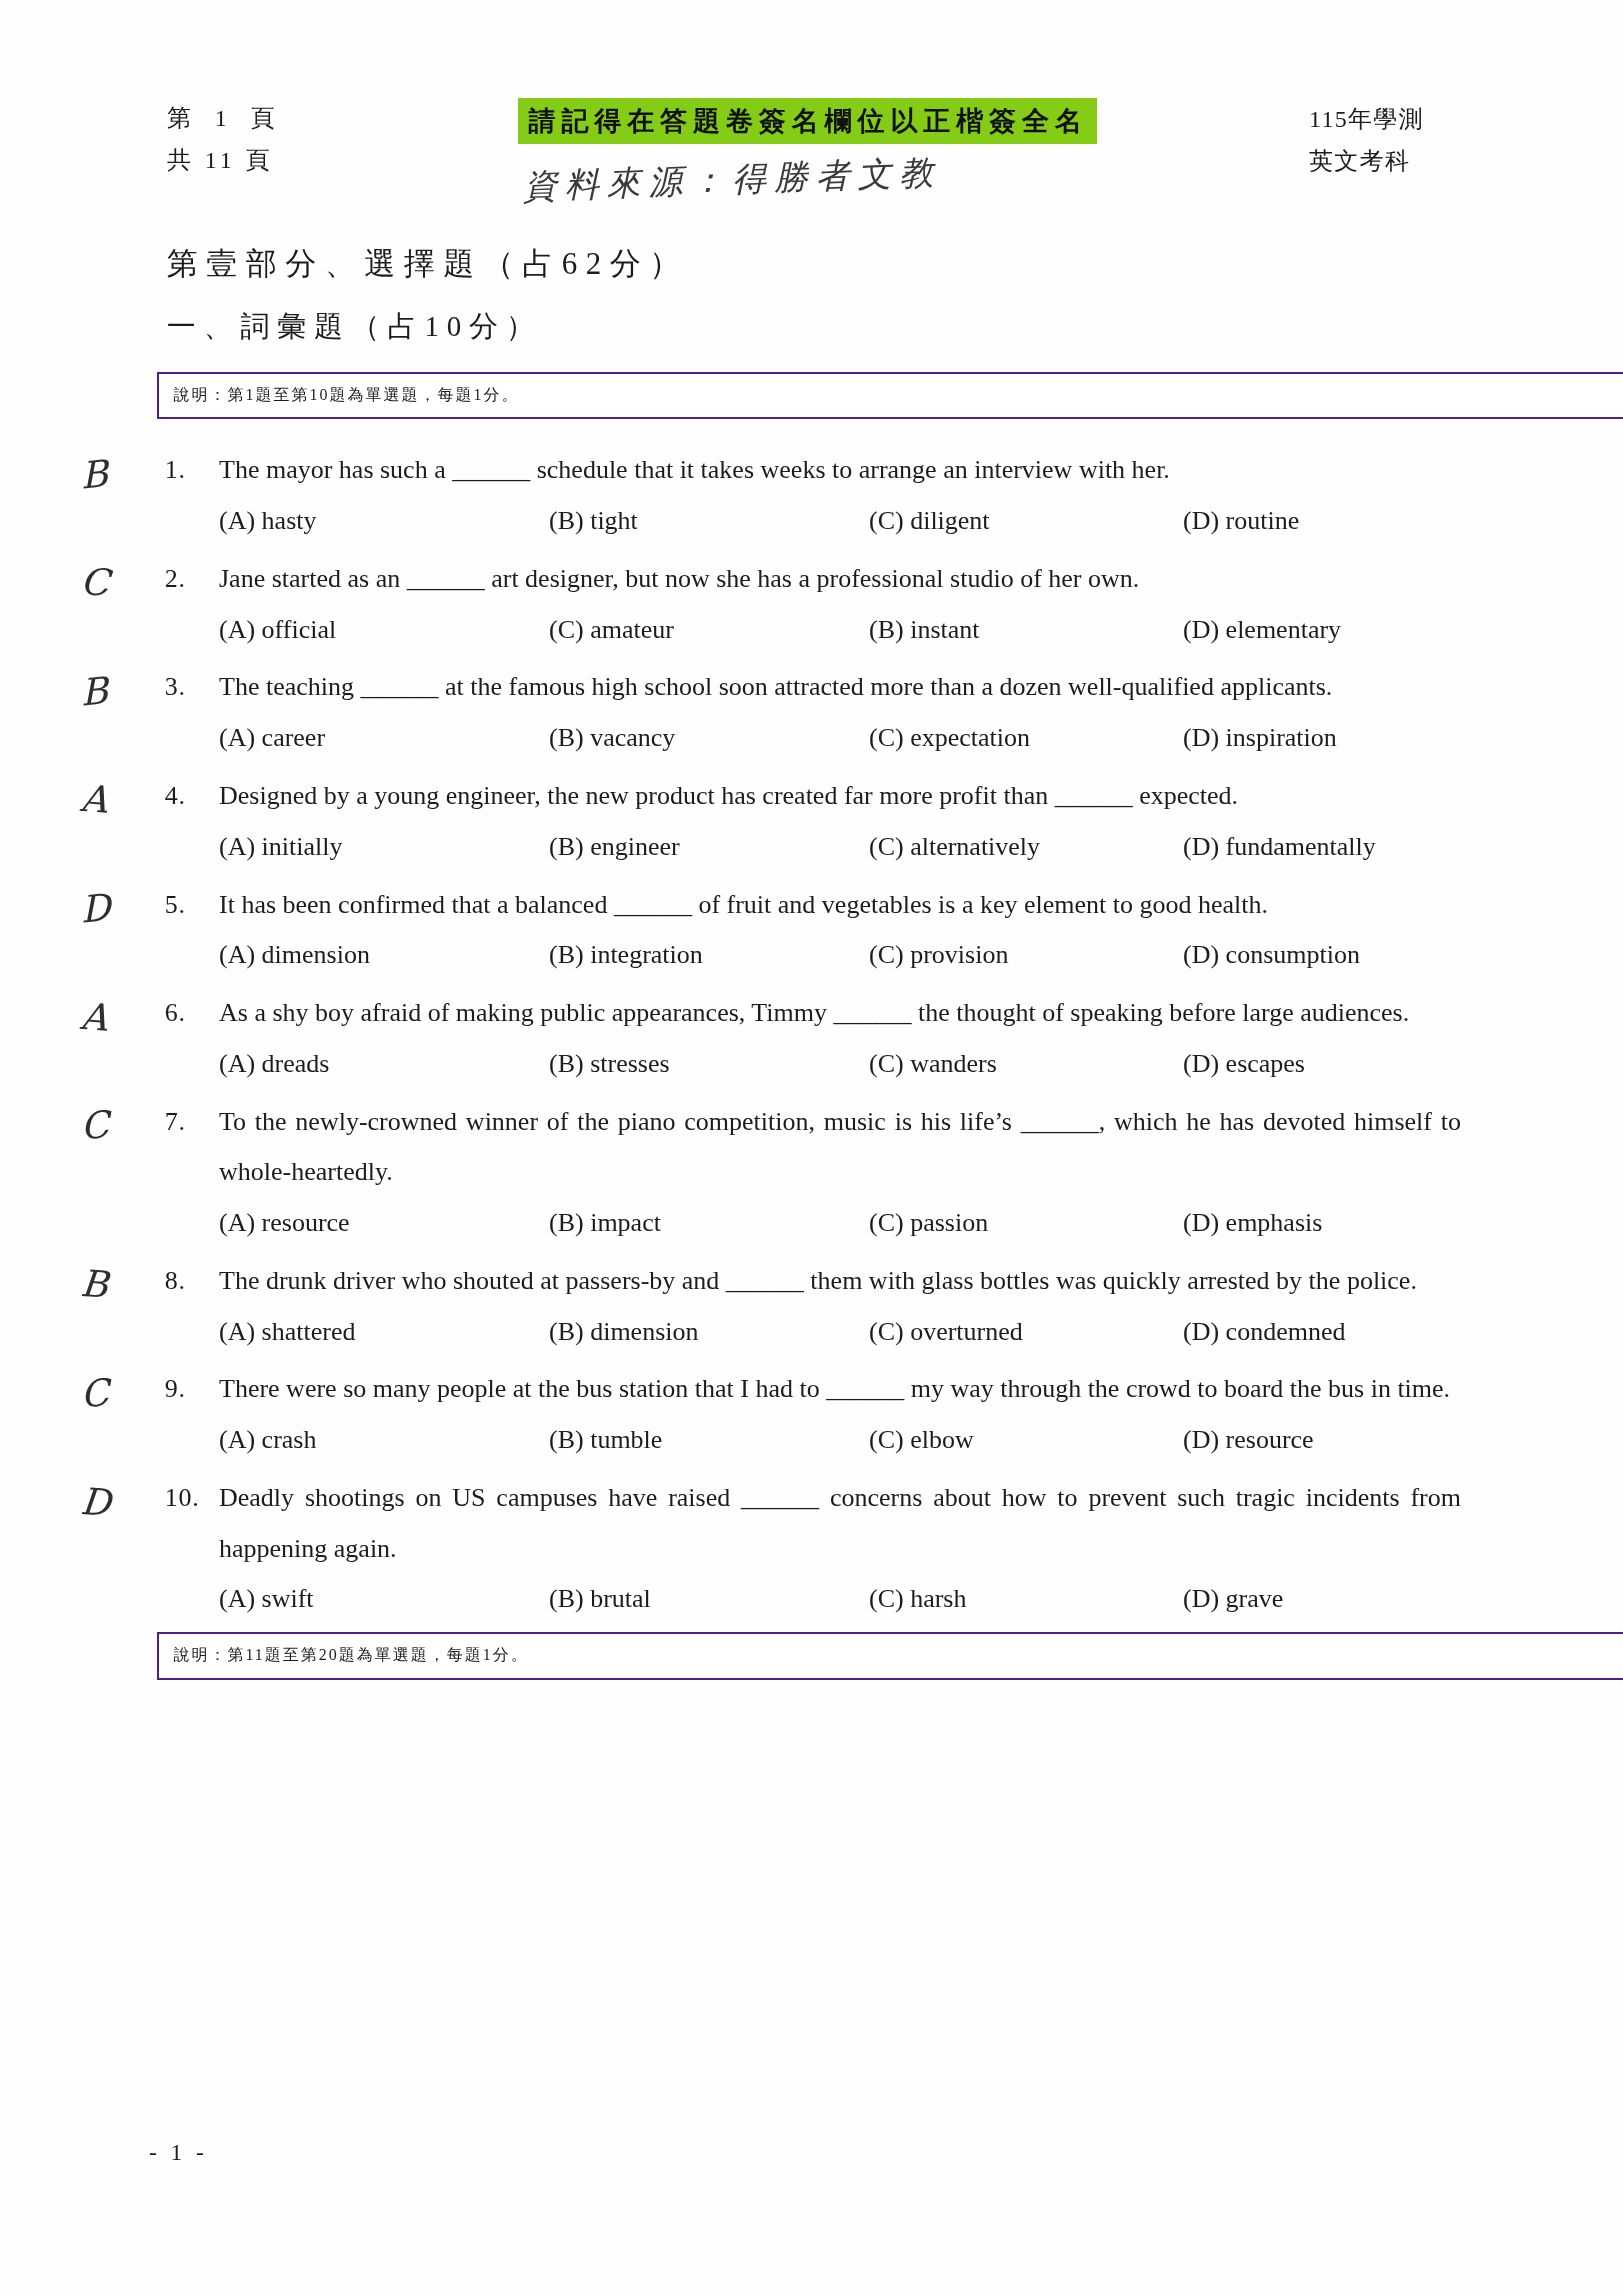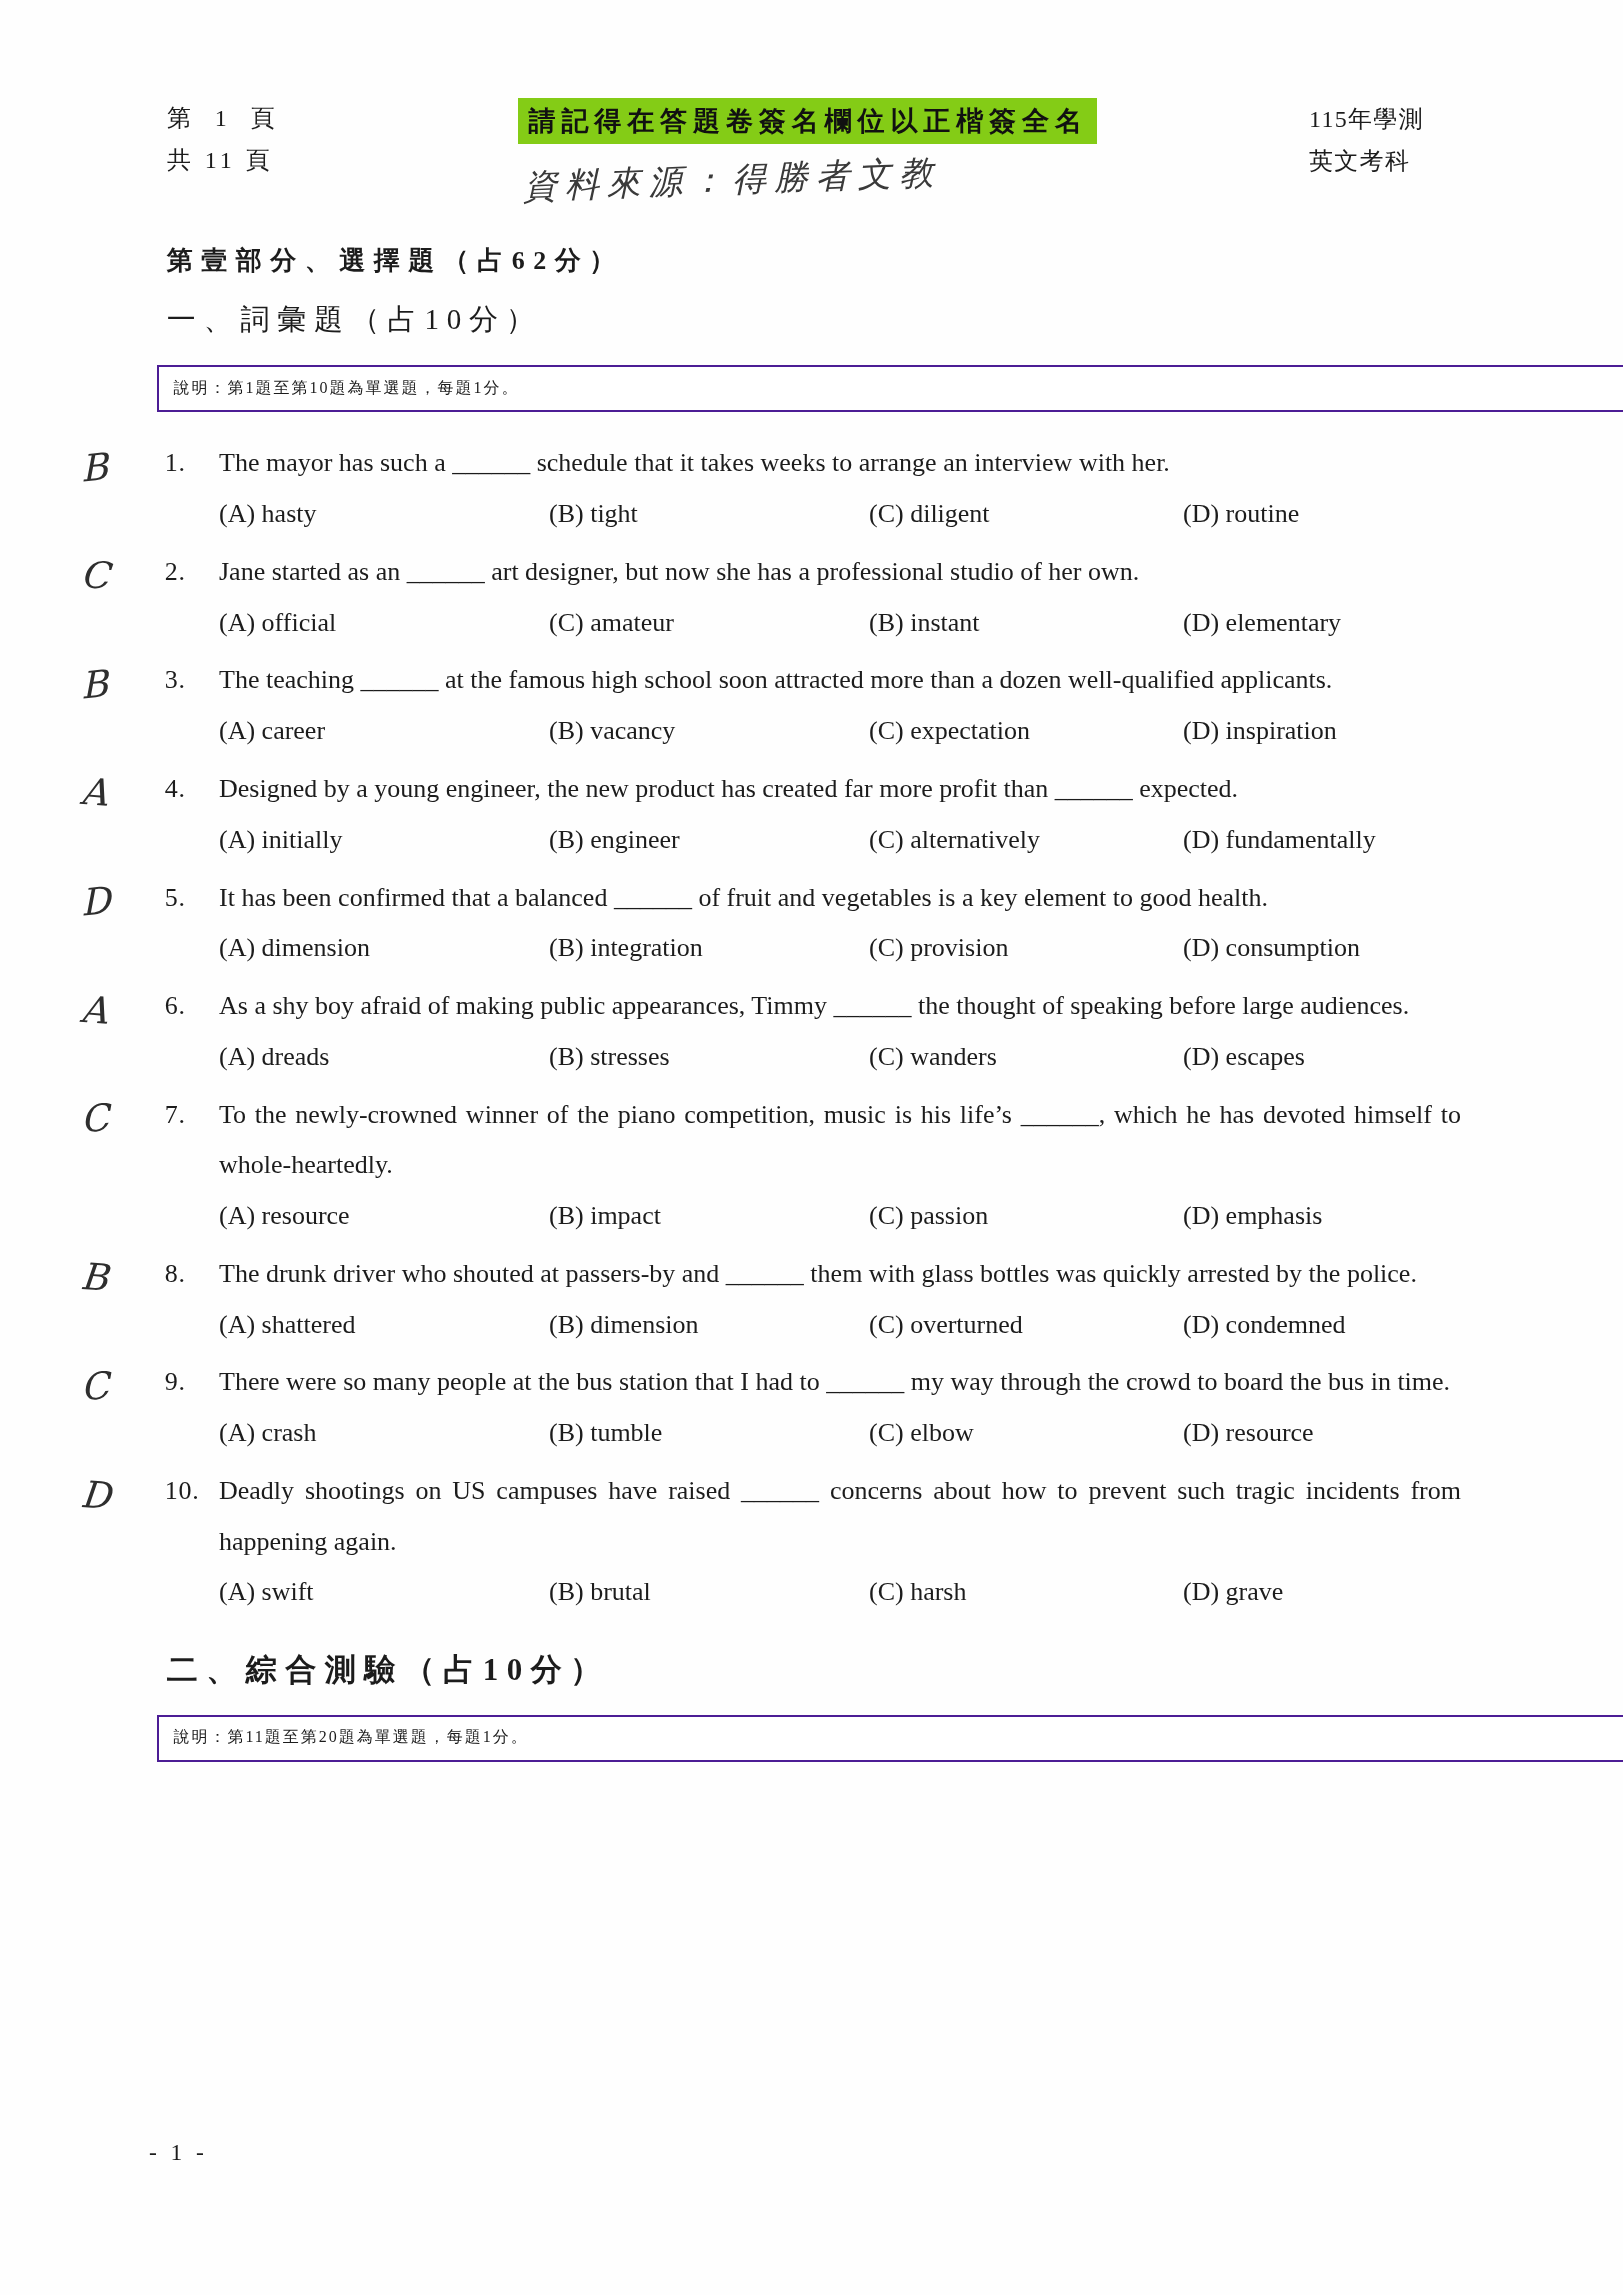--- a/index.html
+++ b/index.html
@@ -16,21 +16,21 @@
     font-size:27px; font-weight:bold; letter-spacing:5.9px; padding:4.6px 9.2px 5.9px 10.5px;
     color:#111;
   }
   .source-note {
     position:absolute; left:523px; top:157px; font-size:34px; letter-spacing:7.8px;
     color:#3a3a3a; transform:rotate(-2deg); font-style:italic;
     font-family:"DejaVu Serif","Liberation Serif",serif; font-weight:500;
   }
   
   .content { position:absolute; left:157px; top:243px; width:1304px; }
-  .part-title { font-size:26px; font-weight:bold; letter-spacing:8.5px; padding-left:9.8px; margin:0 0 22px 0; }
+  .part-title { font-size:31px; font-weight:normal; letter-spacing:8.5px; padding-left:9.8px; margin:0 0 22px 0; }
   .sub-title  { font-size:29px; font-weight:normal; letter-spacing:7.8px; padding-left:9.8px; margin:0 0 25px 0; }
   .instruction-box {
     border:2px solid #4c1d95; box-sizing:border-box; width:1570px;
     padding:10.5px 17px 11.8px 14.4px; font-size:16px; letter-spacing:2px; margin:0 0 26px 0;
     background:#fff;
   }
   
   .qlist { margin-top:3.9px; }
   .q { position:relative; padding-left:62px; margin-bottom:7.2px; font-size:26px; line-height:1.95; }
   .qnum { position:absolute; left:7.8px; top:0; letter-spacing:0.7px; }
@@ -184,21 +184,20 @@
     <div class="stem">Deadly shootings on US campuses have raised ______ concerns about how to prevent such tragic incidents from happening again.</div>
     <div class="opts">
       <span class="opt">(A) swift</span>
       <span class="opt">(B) brutal</span>
       <span class="opt">(C) harsh</span>
       <span class="opt">(D) grave</span>
     </div>
   </div>
 </div>
 
-    <div class="part2-title">二、綜合測驗（占10分）</div>
 
     <div class="instruction-box">說明：第11題至第20題為單選題，每題1分。</div>
 
   </div>
 
   <div class="footer">- 1 -</div>
 
 </div>
 
 

